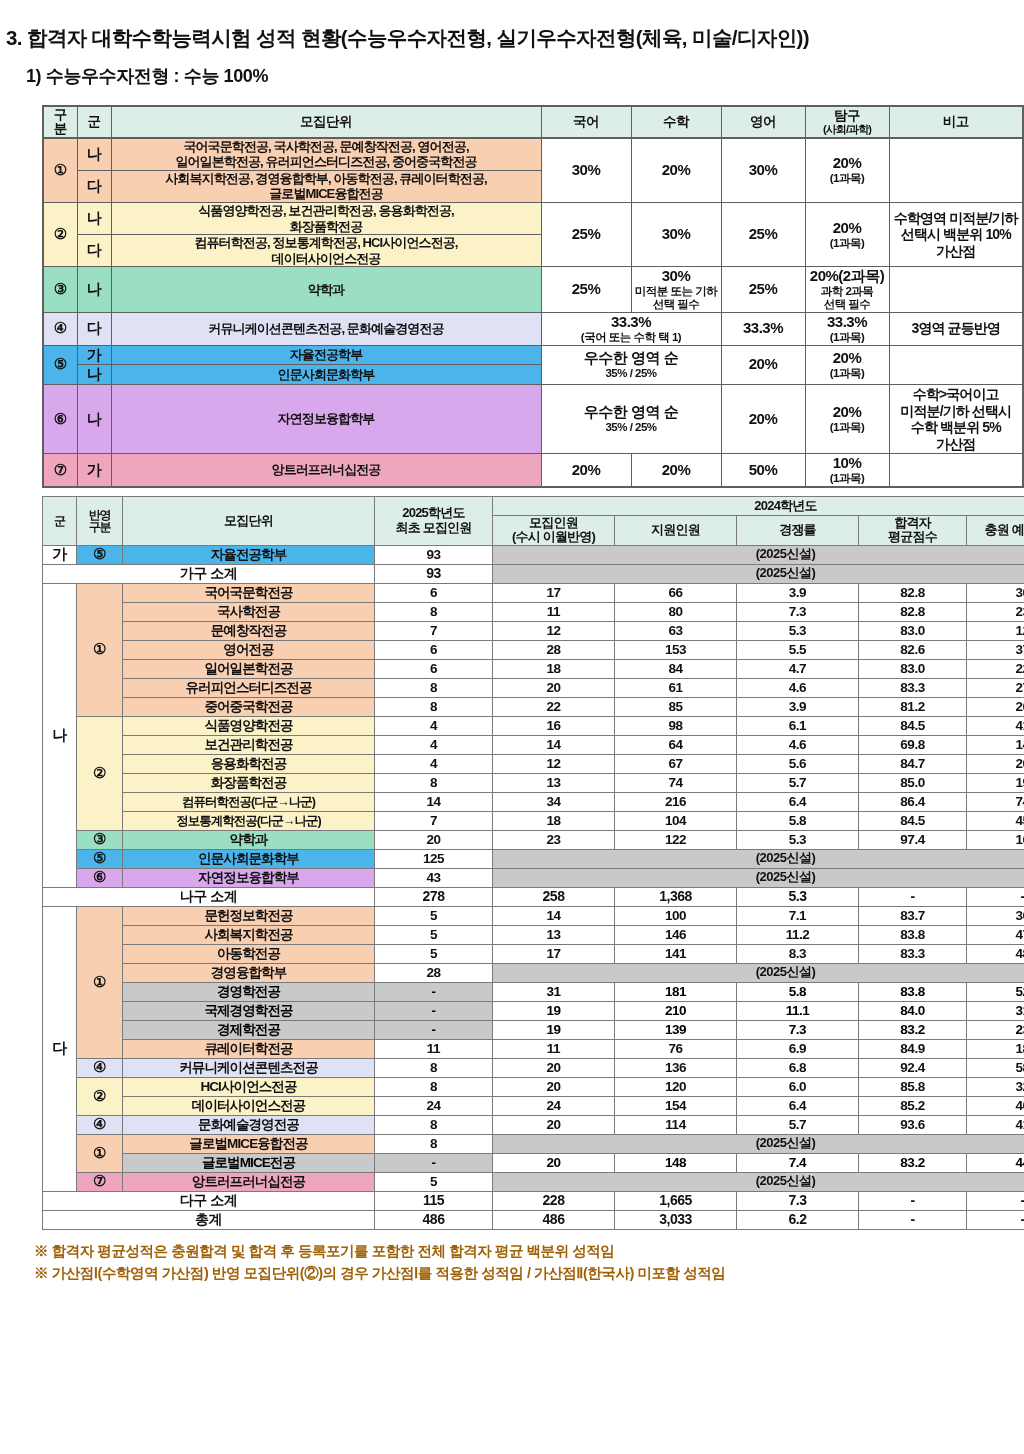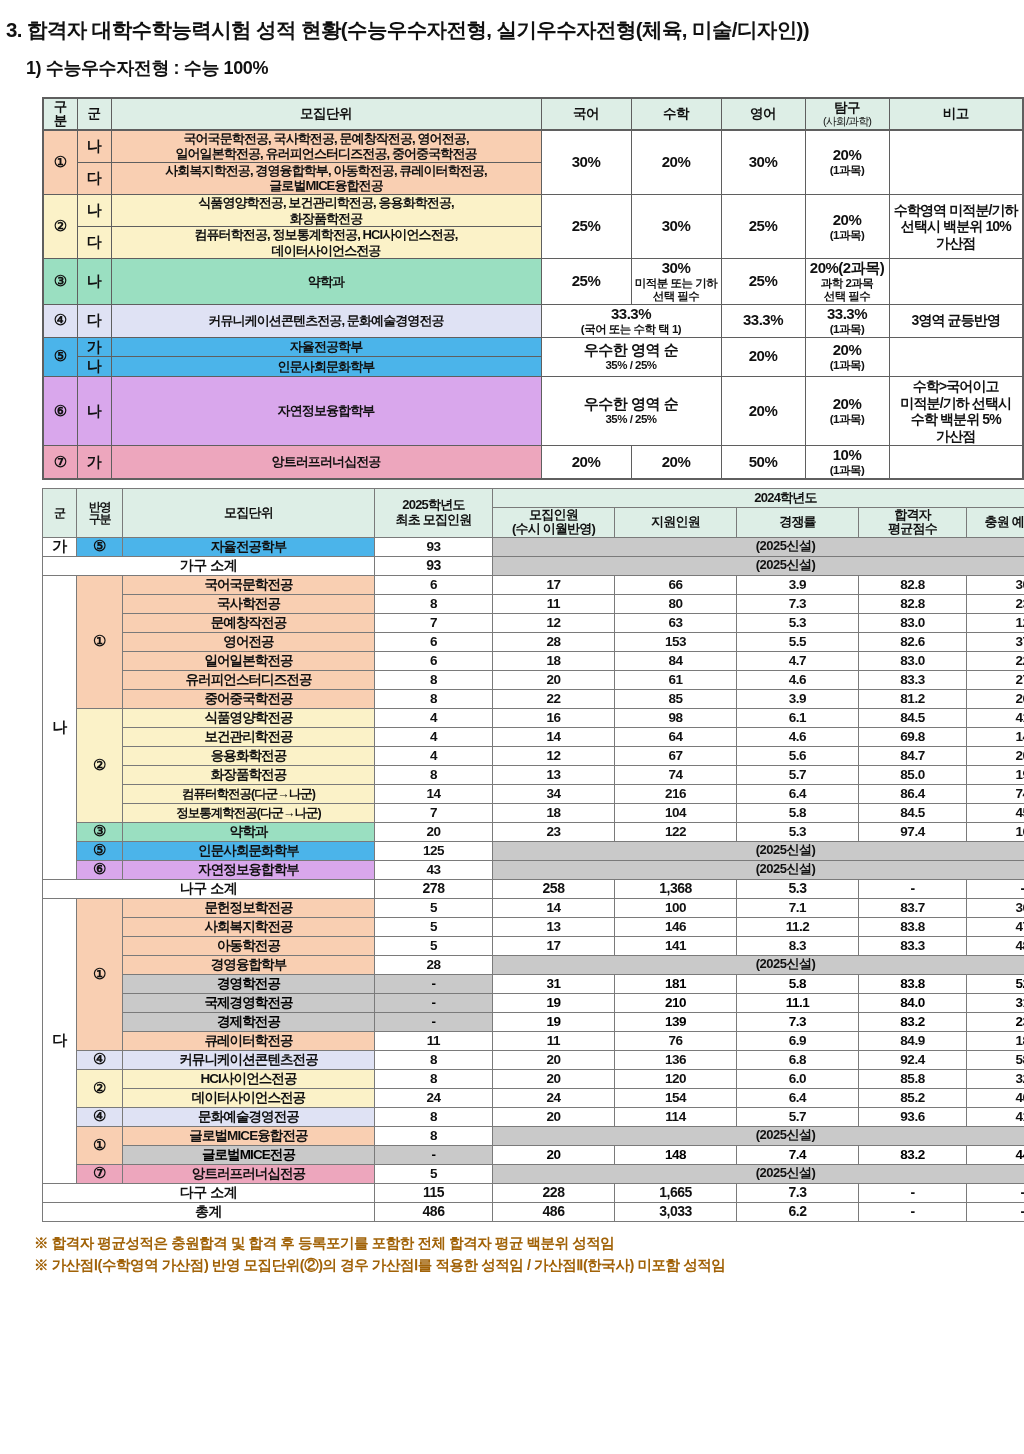--- a/index.html
+++ b/index.html
@@ -20,21 +20,21 @@
     height: 1454px;
     box-sizing: border-box;
     padding: 0;
   }
 
   
   .doc-title {
     font-size: 20.5px;
     font-weight: bold;
     letter-spacing: -0.6px;
-    margin: 16px 0 0 6px;
+    margin: 24px 0 0 6px;
     white-space: nowrap;
   }
   .sub-title {
     font-size: 18px;
     font-weight: bold;
     letter-spacing: -0.4px;
     margin: 12px 0 17px 26px;
   }
 
   
@@ -82,21 +82,21 @@
     font-size: 14px;
     letter-spacing: -0.9px;
     line-height: 1.18;
     font-weight: bold;
   }
   #t1 .sub2 {
     font-size: 11px;
     letter-spacing: -0.9px;
     line-height: 1.1;
     display: block;
-    font-weight: normal;
+    font-weight: bold;
   }
   .idx { font-size: 15px; }
 
   
   .c-orange { background: #f9cfb2; }
   .c-yellow { background: #fbf2c8; }
   .c-green  { background: #9adfc1; }
   .c-lav    { background: #dfe2f4; }
   .c-blue   { background: #4bb4ea; }
   .c-purple { background: #d9a7ec; }

